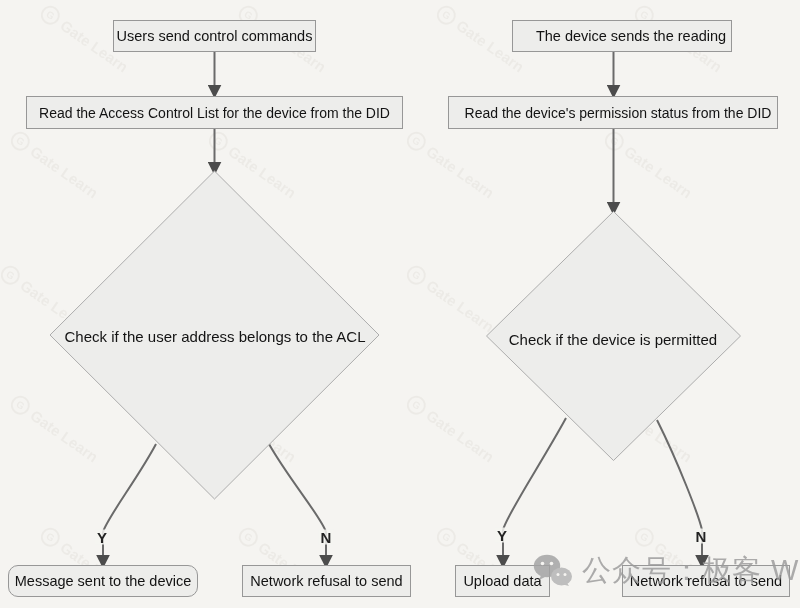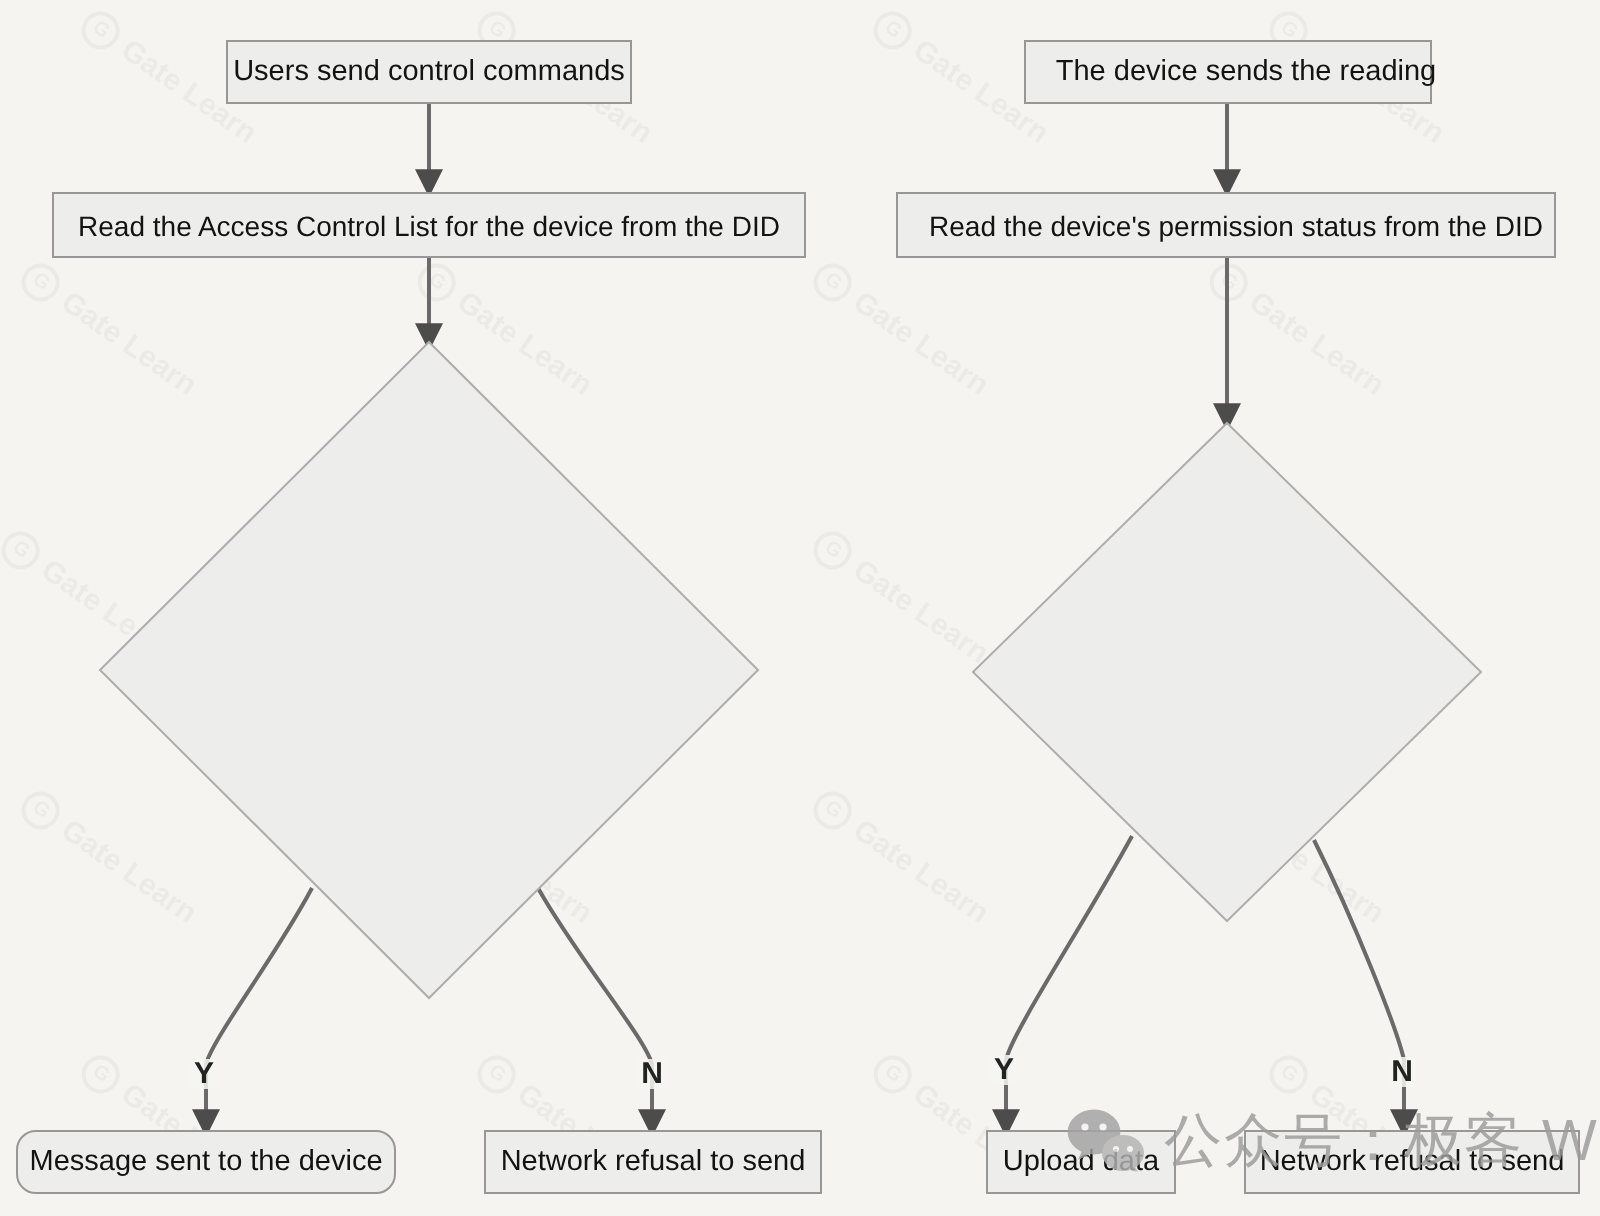--- a/index.html
+++ b/index.html
@@ -168,36 +168,38 @@
     <path class="edge" d="M657,420 C678,462 699,516 702,530 L702,556" marker-end="url(#arrow)"></path>
 
     <polygon class="diamond" points="214.5,171 379,335 214.5,499 50,335"></polygon>
     <polygon class="diamond" points="613.5,211.5 740.5,336 613.5,460.5 486.5,336"></polygon>
   </svg>
 
   <div class="node" style="left:113px;top:20px;width:203px;height:32px;">Users send control commands</div>
 
   <div class="node long" style="left:26px;top:96px;width:377px;height:33px;">Read the Access Control List for the device from the DID</div>
 
+  <div class="diamond-text" style="left:215px;top:336px;">Check if the user address belongs to the ACL</div>
 
   <div class="edge-label" style="left:102px;top:537px;">Y</div>
   <div class="edge-label" style="left:326px;top:537px;">N</div>
 
   <div class="node" style="left:8px;top:565px;width:190px;height:32px;border-radius:10px;">Message sent to the device</div>
   <div class="node" style="left:242px;top:565px;width:169px;height:32px;">Network refusal to send</div>
 
-  <div class="node" style="left:512px;top:20px;width:204px;height:32px;padding-left:18px;">The device sends the reading</div>
+  <div class="node" style="left:512px;top:20px;width:220px;height:32px;padding-left:18px;">The device sends the reading</div>
 
   <div class="node long" style="left:448px;top:96px;width:330px;height:33px;padding-left:10px;">Read the device's permission status from the DID</div>
 
+  <div class="diamond-text" style="left:613px;top:339px;">Check if the device is permitted</div>
 
   <div class="edge-label" style="left:502px;top:535px;">Y</div>
   <div class="edge-label" style="left:701px;top:536px;">N</div>
 
-  <div class="node" style="left:455px;top:565px;width:95px;height:32px;margin-left:38px;">Upload data</div>
+  <div class="node" style="left:455px;top:565px;width:95px;height:32px;">Upload data</div>
   <div class="node" style="left:622px;top:565px;width:168px;height:32px;">Network refusal to send</div>
 
   <div class="footer-wm">
     <svg width="40" height="34" viewBox="0 0 40 34">
       <ellipse cx="14" cy="12" rx="13.2" ry="11.2" fill="#a2a2a2"></ellipse>
       <path d="M6 26 L9 19 L14 22 Z" fill="#a2a2a2"></path>
       <circle cx="9.5" cy="9.5" r="1.8" fill="#f5f4f1"></circle>
       <circle cx="18.5" cy="9.5" r="1.8" fill="#f5f4f1"></circle>
       <ellipse cx="28.5" cy="22.5" rx="10.5" ry="9" fill="#b3b3b3"></ellipse>
       <path d="M36 32 L33 27 L28 30 Z" fill="#b3b3b3"></path>

